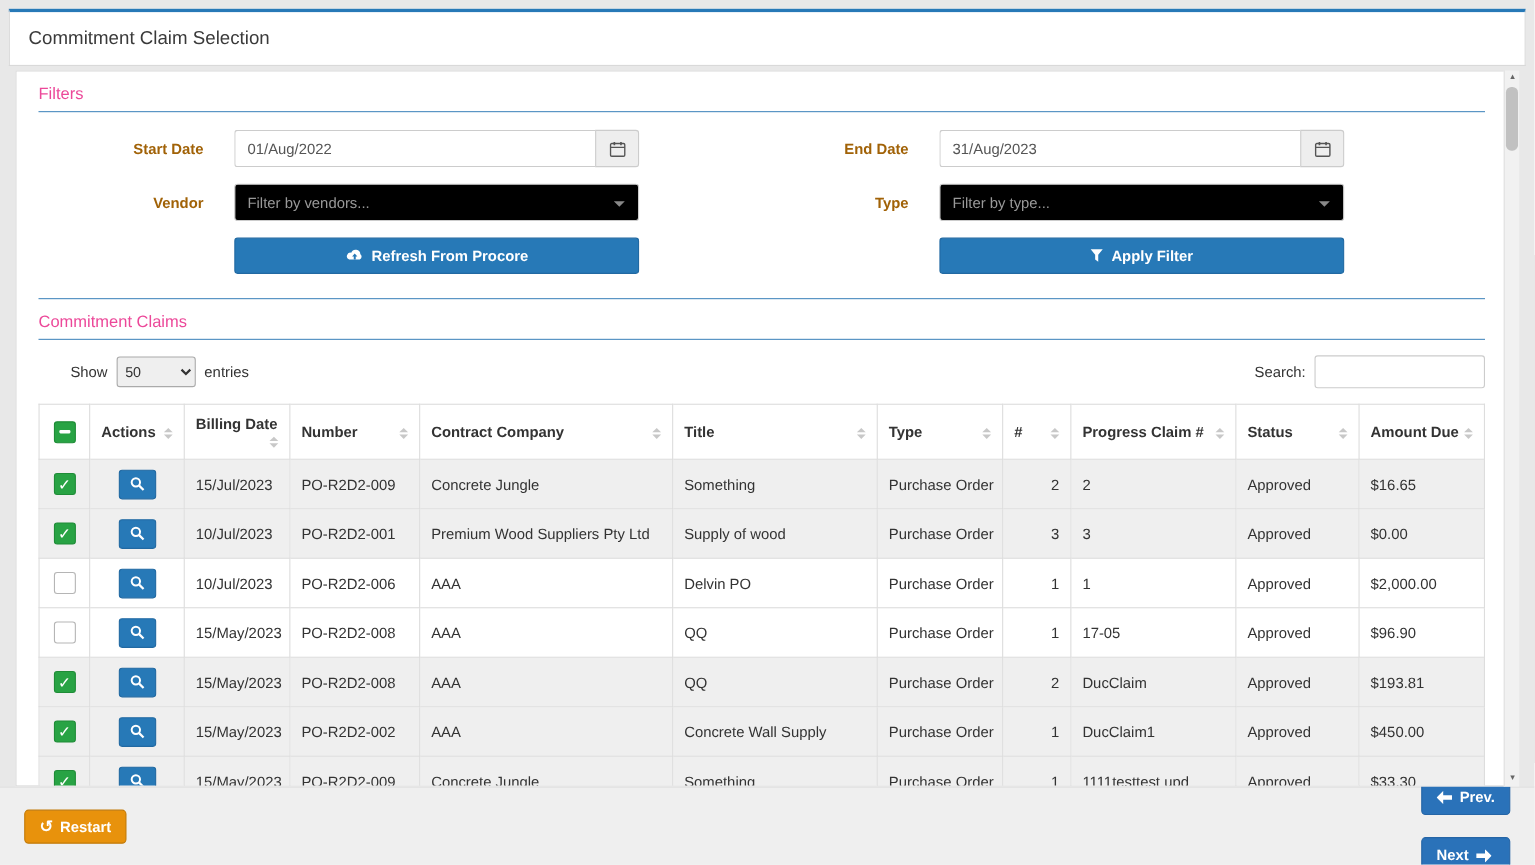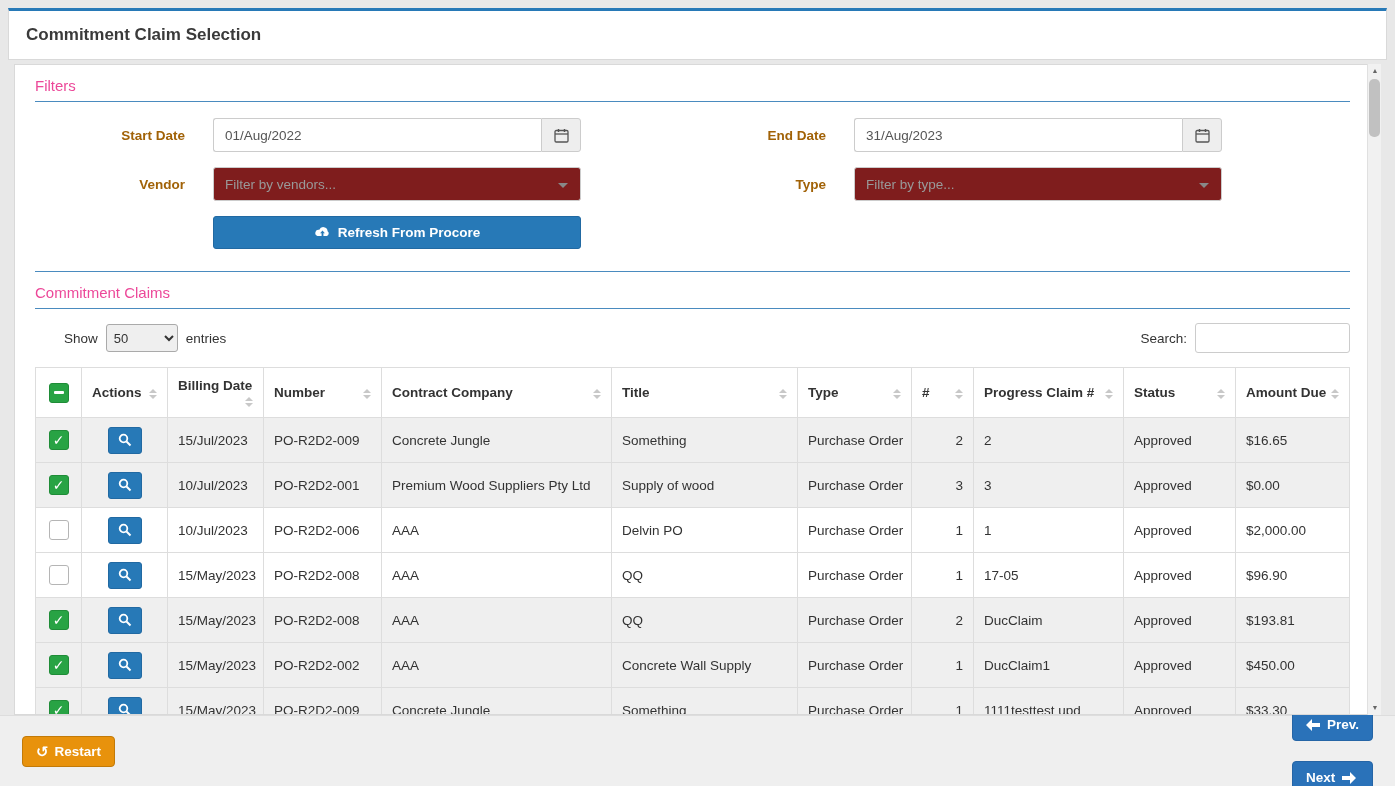--- a/index.html
+++ b/index.html
@@ -14,21 +14,21 @@
   .titlebar {
     margin: 8px 8px 0 8px;
     background: #fff;
     border: 1px solid #d9d9d9;
     border-top: 3px solid #2779b7;
     height: 52px;
     display: flex;
     align-items: center;
     padding: 0 17px;
   }
-  .titlebar h1 { font-size: 17px; font-weight: 700; color: #3a3a3a; }
+  .titlebar h1 { font-size: 17px; font-weight: 400; color: #3a3a3a; }
 
   
   .content-wrap { position: relative; }
   .content-card {
     margin: 4px 14px 0 14px;
     background: #fff;
     border: 1px solid #d9d9d9;
     height: 651px;
     overflow: hidden;
     padding: 0 30px 0 20px;
@@ -58,21 +58,21 @@
     flex: 1; border: 1px solid #ccc; border-right: none;
     border-radius: 3px 0 0 3px; padding: 0 11px;
     font-family: inherit; font-size: 13.5px; color: #555; outline: none;
   }
   .input-addon {
     width: 40px; background: #eee; border: 1px solid #ccc;
     border-radius: 0 3px 3px 0; display: flex; align-items: center; justify-content: center;
     cursor: pointer;
   }
   .fake-select {
-    height: 34px; border: 1px solid #ccc; border-radius: 3px; background: #7f1d1d;
+    height: 34px; border: 1px solid #ccc; border-radius: 3px; background: #000000;
     display: flex; align-items: center; padding: 0 11px; color: #999;
     position: relative; cursor: pointer;
   }
   .fake-select .caret {
     position: absolute; right: 12px; top: 15px;
     width: 0; height: 0;
     border-left: 5px solid transparent; border-right: 5px solid transparent;
     border-top: 5px solid #888;
   }
   .btn-blue {
@@ -217,20 +217,26 @@
       <span></span>
       <button class="btn-blue">
         <svg width="17" height="13" viewBox="0 0 17 13">
           <path d="M13.6 5.2 A4.3 4.3 0 0 0 5.3 3.8 A3.2 3.2 0 0 0 3.4 9.9 H13 A2.7 2.7 0 0 0 13.6 5.2 Z" fill="#fff"></path>
           <path d="M8.5 4.4 L10.9 7.2 H9.4 V9.9 H7.6 V7.2 H6.1 Z" fill="#2779b7"></path>
         </svg>
         <span>Refresh From Procore</span>
       </button>
       <span></span>
       <span></span>
+      <button class="btn-blue">
+        <svg width="12" height="13" viewBox="0 0 12 13">
+          <path d="M0.5 0.5 H11.5 L7.4 5.6 V12 L4.6 10 V5.6 Z" fill="#fff"></path>
+        </svg>
+        <span>Apply Filter</span>
+      </button>
       <span></span>
     </div>
 
     <hr class="section-divider">
     <div class="section-heading">Commitment Claims</div>
 
     <div class="table-toolbar">
       <div class="toolbar-left">
         <span>Show</span>
         <select>

